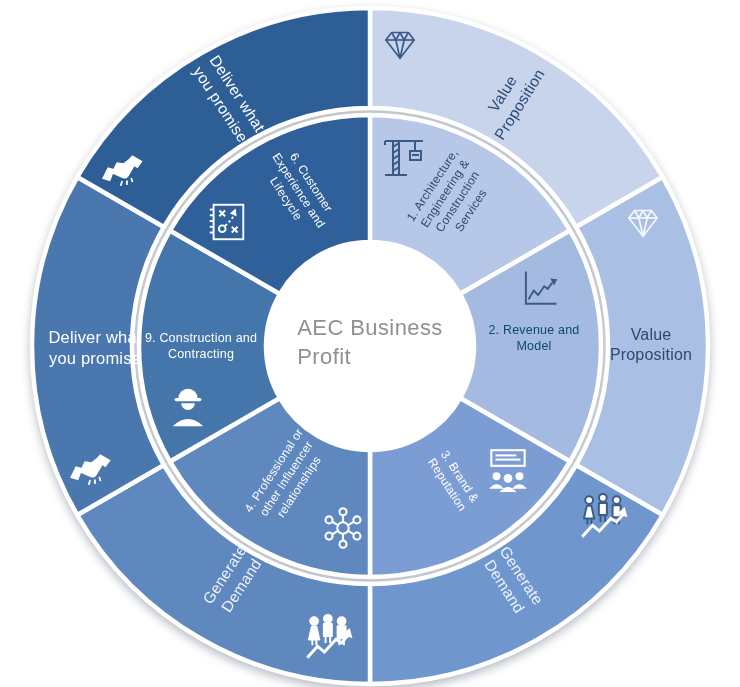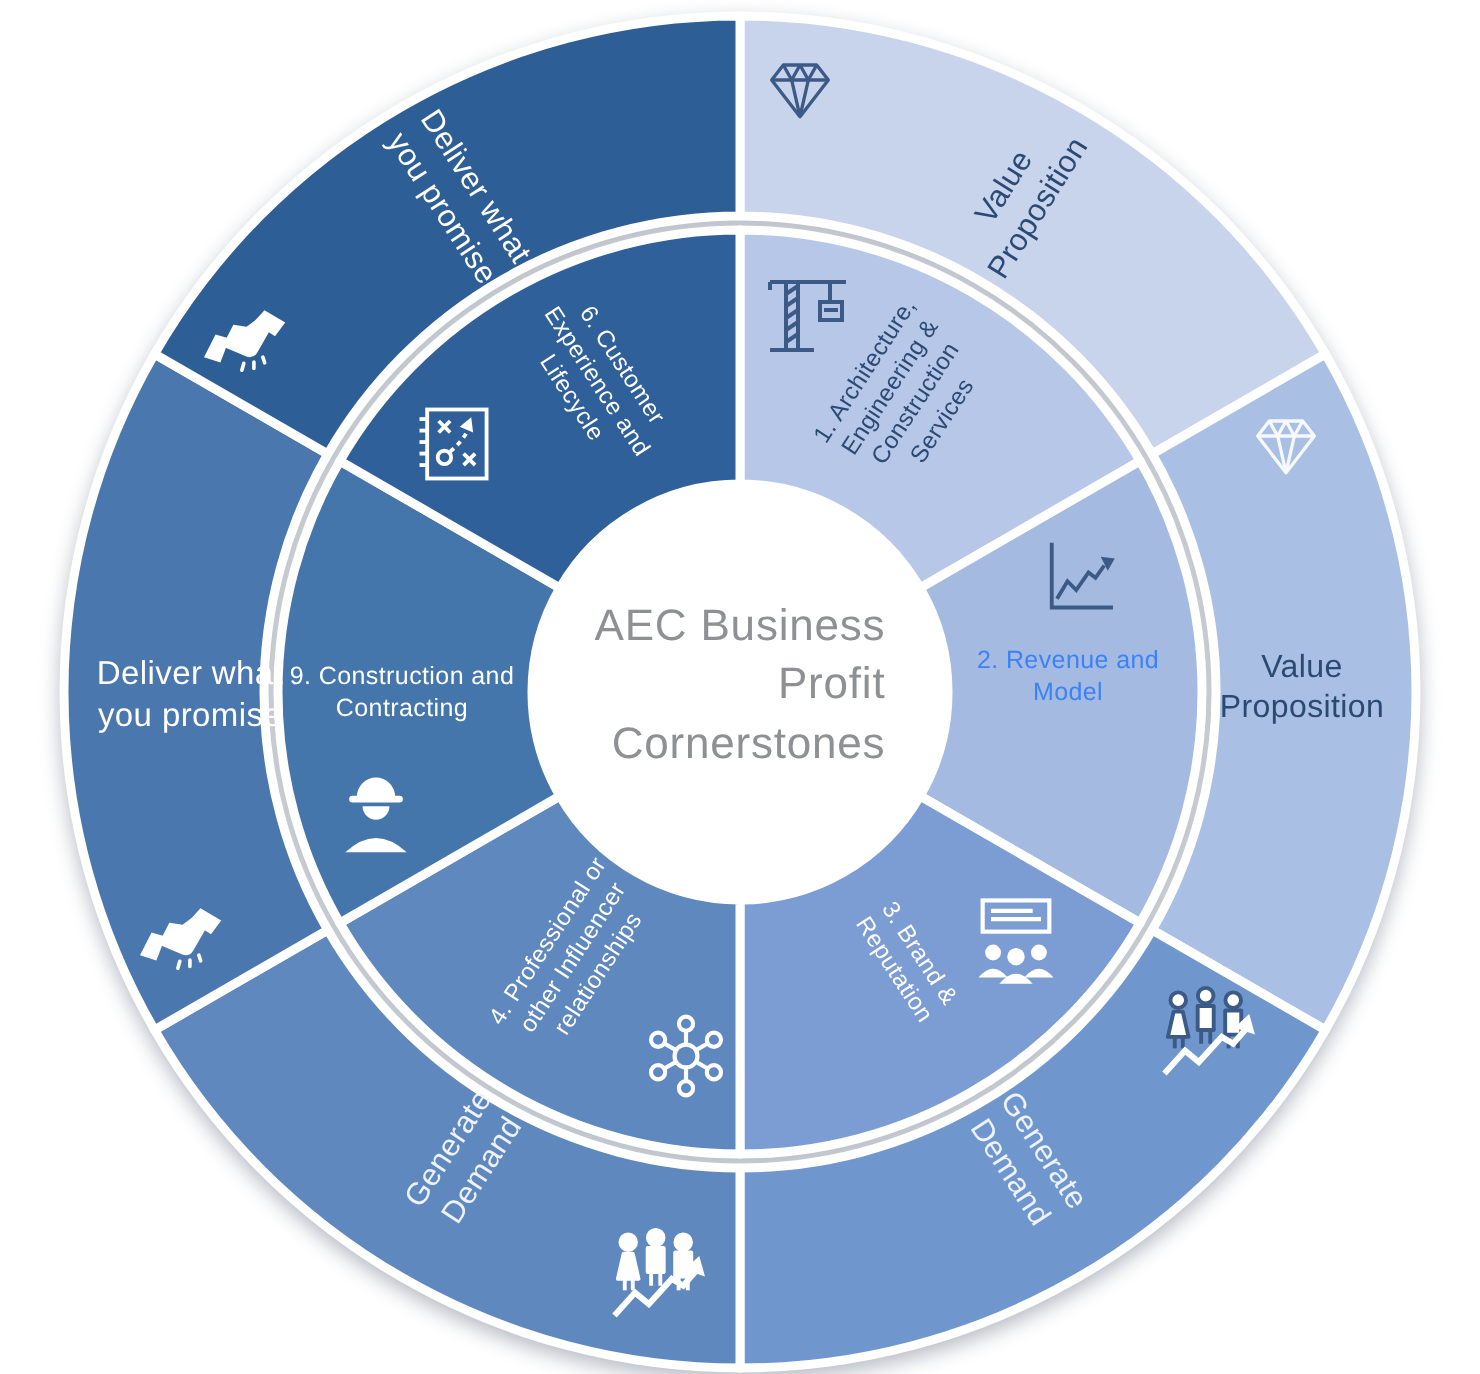--- a/index.html
+++ b/index.html
@@ -34,21 +34,21 @@
     letter-spacing: 0.2px;
   }
   .wheel-icon {
     position: absolute;
   }
   .wheel-icon svg {
     display: block;
   }
   .center-title {
     position: absolute;
-    text-align: right;
+    text-align: left;
     white-space: nowrap;
     transform: translate(-50%, -50%);
     line-height: 1.33;
     letter-spacing: 0.4px;
   }
   .defs-holder {
     position: absolute;
     width: 0;
     height: 0;
     overflow: hidden;
@@ -258,21 +258,21 @@
         <div>1. Architecture,</div>
         <div>Engineering &amp;</div>
         <div>Construction</div>
         <div>Services</div>
       </div>
       <div class="wheel-icon" style="left: 404px; top: 156px; width: 48px; height: 48px; color: rgb(59, 90, 134); transform: translate(-50%, -50%) rotate(0deg);">
         <svg viewBox="0 0 48 48" width="100%" height="100%">
           <use href="#sym-crane"></use>
         </svg>
       </div>
-      <div class="wheel-label" style="left: 534px; top: 339px; font-size: 12.5px; color: #3b82f6; transform: translate(-50%, -50%) rotate(0deg);">
+      <div class="wheel-label" style="left: 534px; top: 339px; font-size: 12.5px; color: #0c4a6e; transform: translate(-50%, -50%) rotate(0deg);">
         <div>2. Revenue and</div>
         <div>Model</div>
       </div>
       <div class="wheel-icon" style="left: 539px; top: 288px; width: 42px; height: 42px; color: rgb(59, 90, 134); transform: translate(-50%, -50%) rotate(0deg);">
         <svg viewBox="0 0 48 48" width="100%" height="100%">
           <use href="#sym-chart"></use>
         </svg>
       </div>
       <div class="wheel-label" style="left: 453px; top: 481px; font-size: 12px; color: rgb(255, 255, 255); transform: translate(-50%, -50%) rotate(57deg);">
         <div>3. Brand &amp;</div>
@@ -308,16 +308,15 @@
         <div>Lifecycle</div>
       </div>
       <div class="wheel-icon" style="left: 227px; top: 222px; width: 46px; height: 46px; color: rgb(255, 255, 255); transform: translate(-50%, -50%) rotate(0deg);">
         <svg viewBox="0 0 48 48" width="100%" height="100%">
           <use href="#sym-strategy"></use>
         </svg>
       </div>
       <div class="center-title" style="left: 370px; top: 342px; font-size: 22px; color: rgb(142, 145, 148);">
         <div>AEC Business</div>
         <div>Profit</div>
-        <div>Cornerstones</div>
       </div>
     </div>
 </div>
 
 </body></html>

